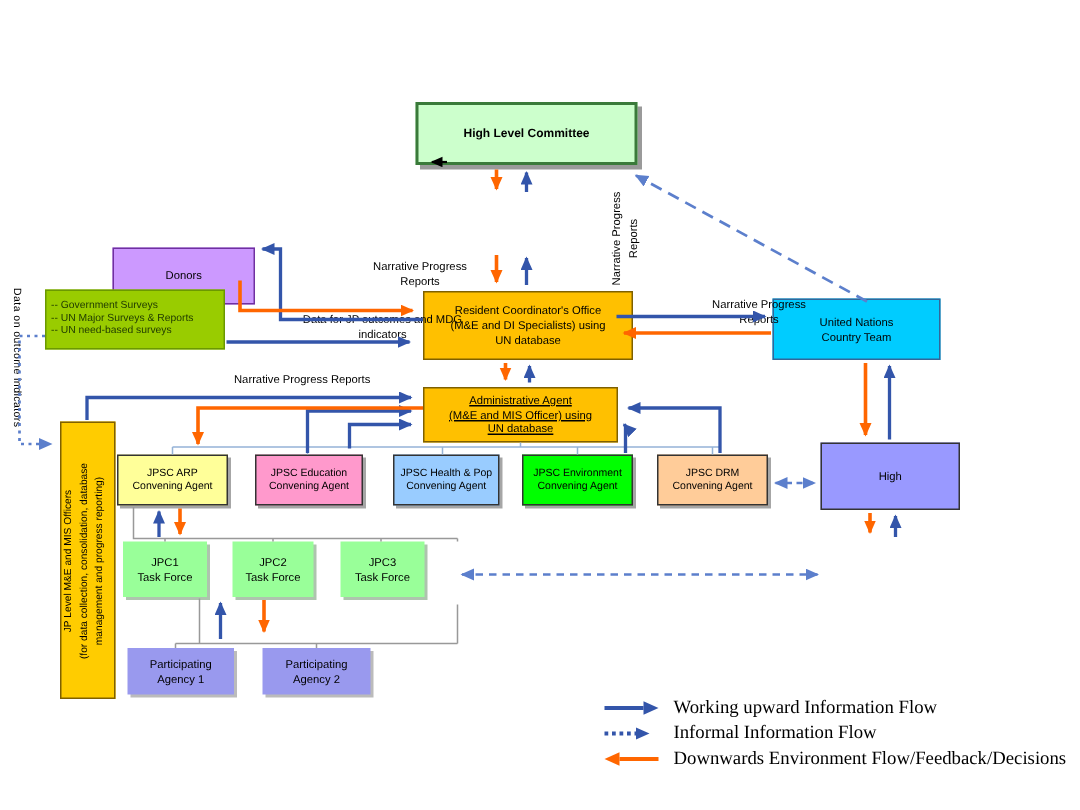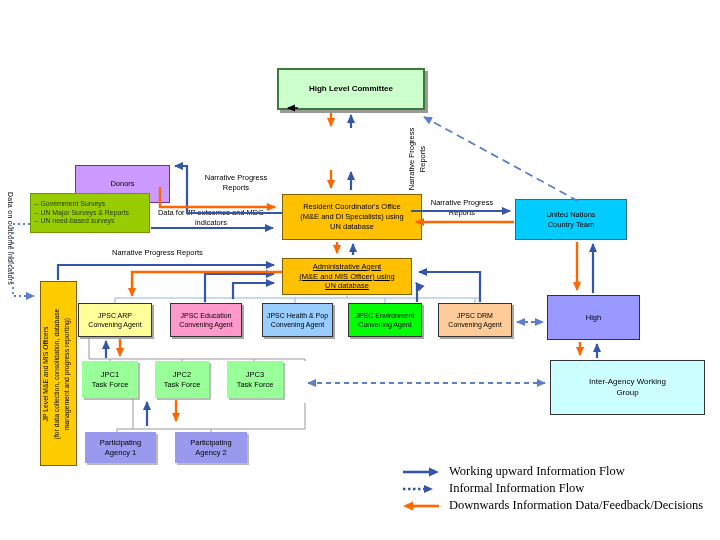--- a/index.html
+++ b/index.html
@@ -21,21 +21,21 @@
   .c-twgs{background:var(--twgs);}
   .c-jpvert{background:var(--jp_vert);border-color:var(--gold_border);}
   .c-jpsc{box-shadow:2px 2px 0 rgba(0,0,0,.35);font-size:7px;}
   .c-arp{background:var(--arp);} .c-edu{background:var(--edu);}
   .c-health{background:var(--health);} .c-env{background:var(--env);}
   .c-drm{background:var(--drm);}
   .c-jpc{background:var(--jpc);border:none;box-shadow:2px 2px 0 #aec4ae;}
   .c-pa{background:var(--pa);border:none;box-shadow:2px 2px 0 #bbb;}
   .c-iawg{background:var(--iawg);}
   .lab{position:absolute;font-size:7.5px;line-height:1.35;color:#000;text-align:center;
-       white-space:pre-line;}
+       white-space:pre-line;padding-left:44px;}
   .vlab-right{position:absolute;left:372px;top:146px;width:95px;height:26px;
        transform:rotate(-90deg);font-size:7.5px;line-height:1.4;text-align:center;
        white-space:pre-line;}
   .vlab-left{position:absolute;left:0px;top:192px;width:14px;height:145px;
        writing-mode:vertical-rl;font-size:7px;letter-spacing:.3px;}
   .vlab-jp{position:absolute;left:-31px;top:356px;width:180px;height:36px;
        transform:rotate(-90deg);font-size:6.8px;line-height:1.55;text-align:center;
        white-space:pre-line;z-index:3;}
   #arrow-layer{position:absolute;left:0;top:0;pointer-events:none;z-index:5;}
   .ar-blue{stroke:var(--flow_blue);stroke-width:2.2;fill:none;}
@@ -93,22 +93,20 @@
   <div class="bx c-jpc" style="left:155px;top:361px;width:54px;height:37px;">JPC2
 Task Force</div>
   <div class="bx c-jpc" style="left:227px;top:361px;width:56px;height:37px;">JPC3
 Task Force</div>
 
   <div class="bx c-pa" style="left:85px;top:432px;width:71px;height:31px;">Participating
 Agency 1</div>
   <div class="bx c-pa" style="left:175px;top:432px;width:72px;height:31px;">Participating
 Agency 2</div>
 
-  <div class="bx c-iawg" style="left:550px;top:360px;width:155px;height:55px;font-size:8px;">Inter-Agency Working
-Group</div>
 
   <div class="lab" style="left:186px;top:173px;width:100px;">Narrative Progress
 Reports</div>
   <div class="lab" style="left:148px;top:208px;width:126px;">Data for JP outcomes and MDG
 indicators</div>
   <div class="lab" style="left:112px;top:248px;width:120px;text-align:left;">Narrative  Progress Reports</div>
   <div class="lab" style="left:416px;top:198px;width:92px;">Narrative Progress
 Reports</div>
   <div class="vlab-right">Narrative Progress
 Reports</div>
@@ -189,17 +187,17 @@
         <line x1="3" y1="7" x2="24" y2="7" class="ar-blue" style="stroke-width:2.6;stroke-dasharray:2.5,2.5"></line>
         <polygon points="24,3 33,7 24,11" class="f-blue"></polygon>
       </svg>
       <span class="legend-label">Informal Information Flow</span>
     </div>
     <div class="legend-row">
       <svg class="legend-ic" viewBox="0 0 42 14">
         <line x1="13" y1="7" x2="39" y2="7" class="ar-orange" style="stroke-width:2.6"></line>
         <polygon points="13,2.5 3,7 13,11.5" class="f-orange"></polygon>
       </svg>
-      <span class="legend-label">Downwards Information Data/Feedback/Decisions</span>
+      <span class="legend-label">Downwards Environment Flow/Feedback/Decisions</span>
     </div>
   </div>
 
 </div>
 
 </body></html>

